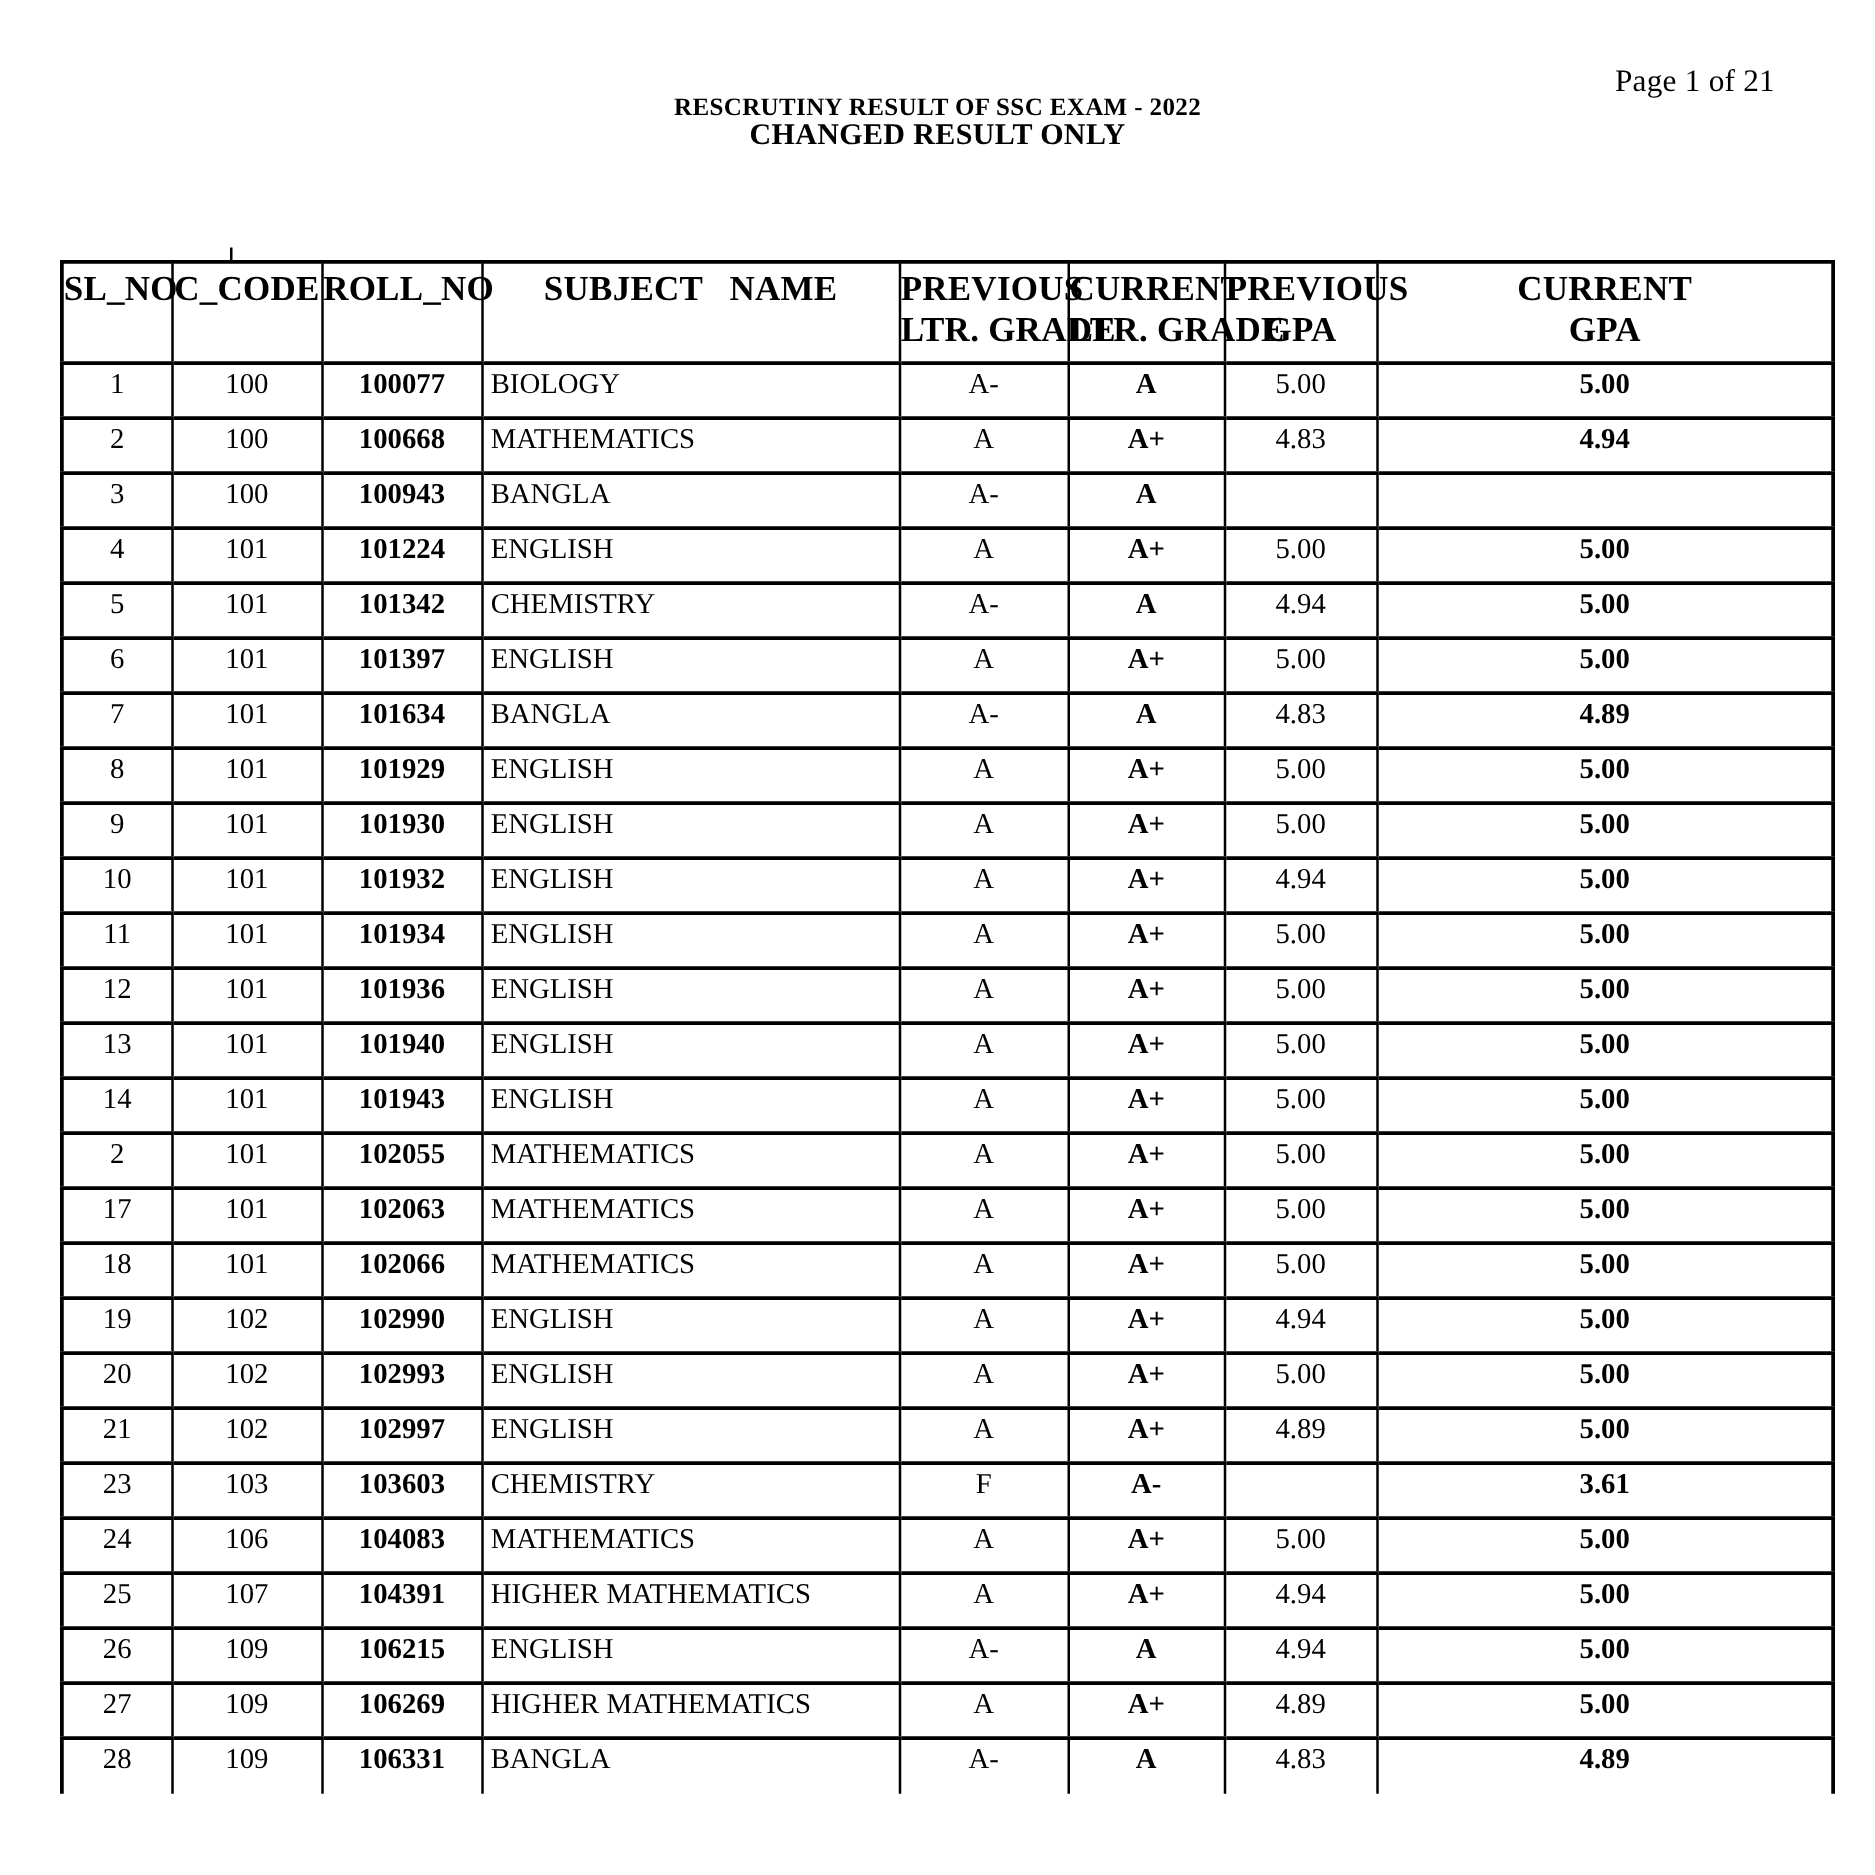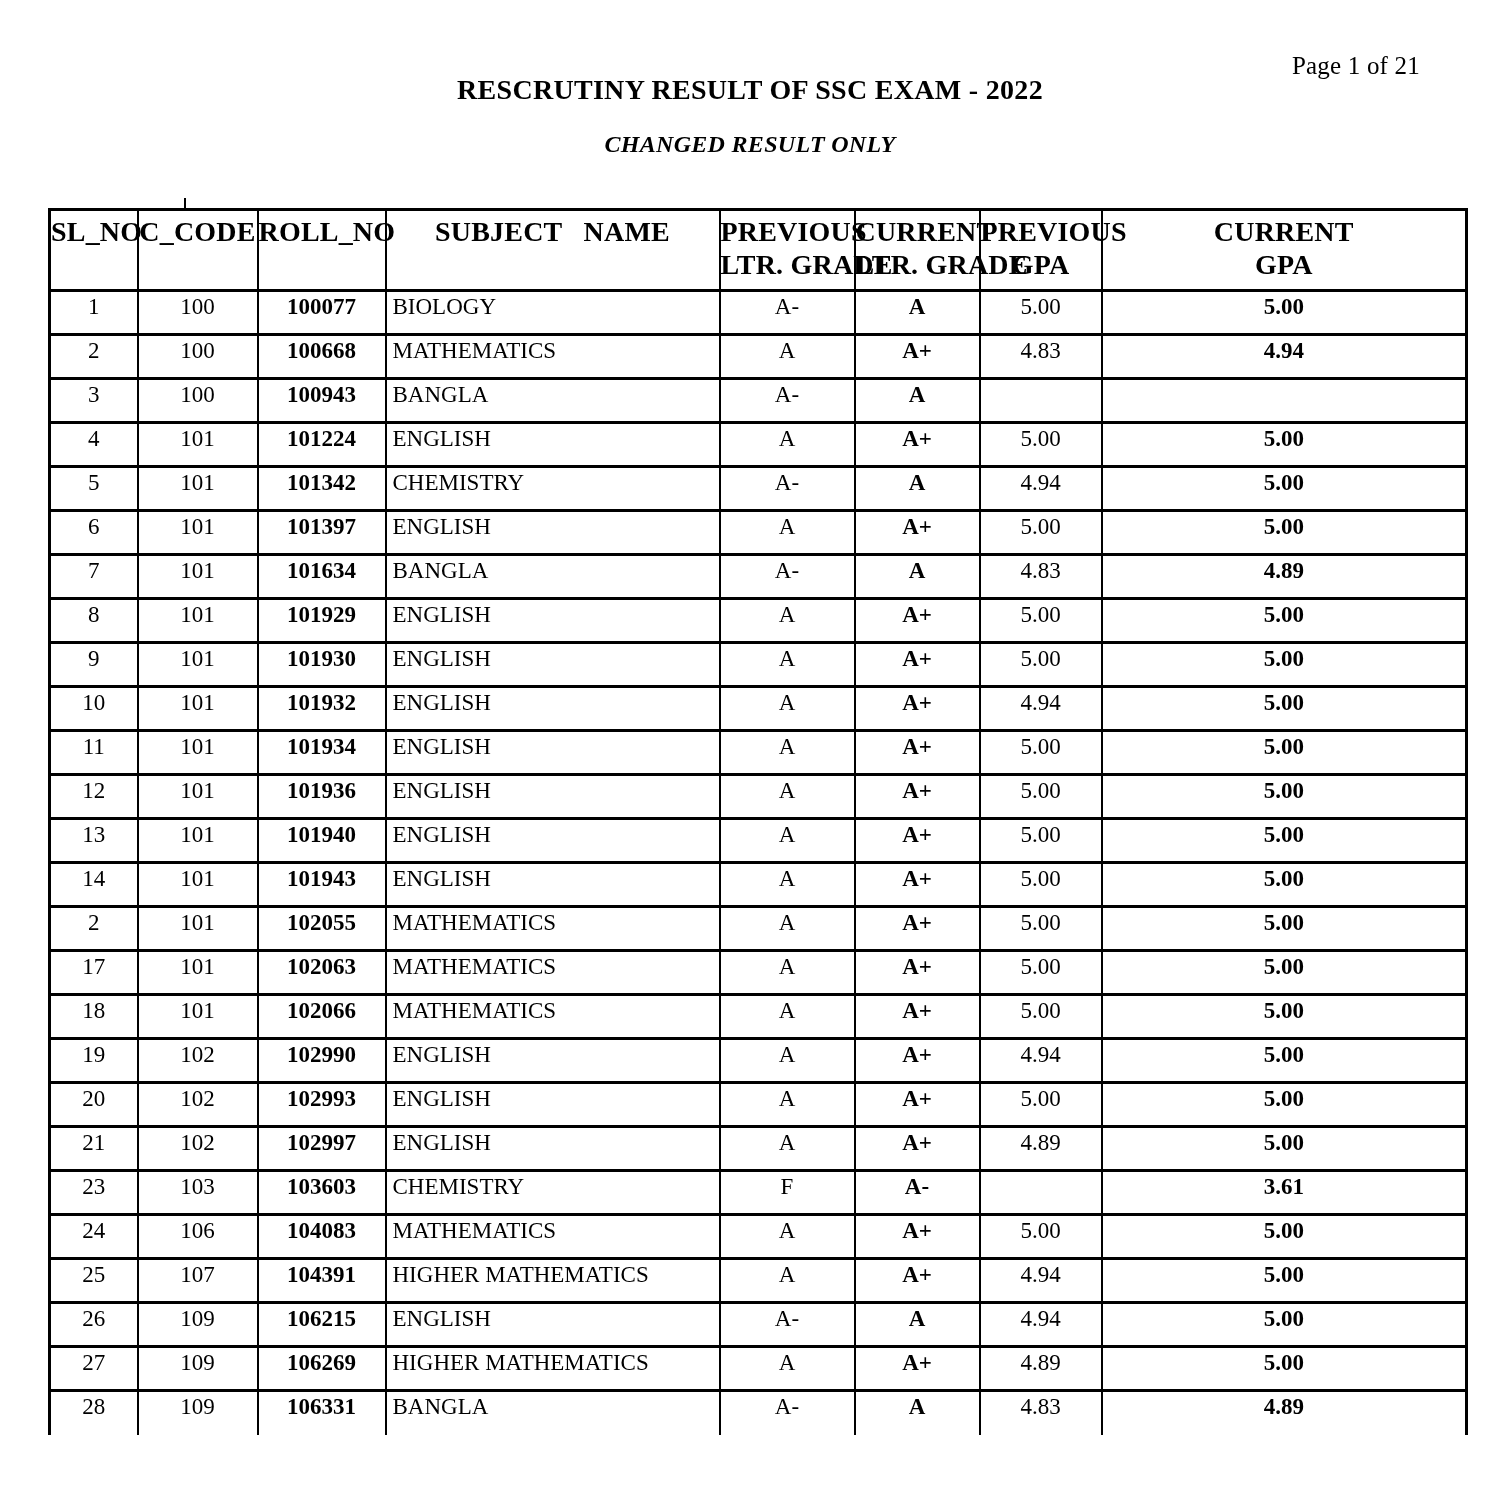--- a/index.html
+++ b/index.html
@@ -35,29 +35,27 @@
     font-weight: bold;
     letter-spacing: 0.3px;
     white-space: nowrap;
   }
   #board-title {
     font-size: 26px;
     line-height: 1;
     margin-bottom: 26px;
   }
   #exam-title {
-    font-size: 28px;
+    font-size: 20px;
     line-height: 1;
-    margin-bottom: 28px;
   }
   #subtitle {
     font-size: 24px;
     line-height: 1;
     margin-bottom: 18px;
-    font-style: italic;
   }
 
   
   #results-wrap {
     position: absolute;
     left: 48px;
     top: 208px;
     width: 1417px;
   }
   table#results-table {

